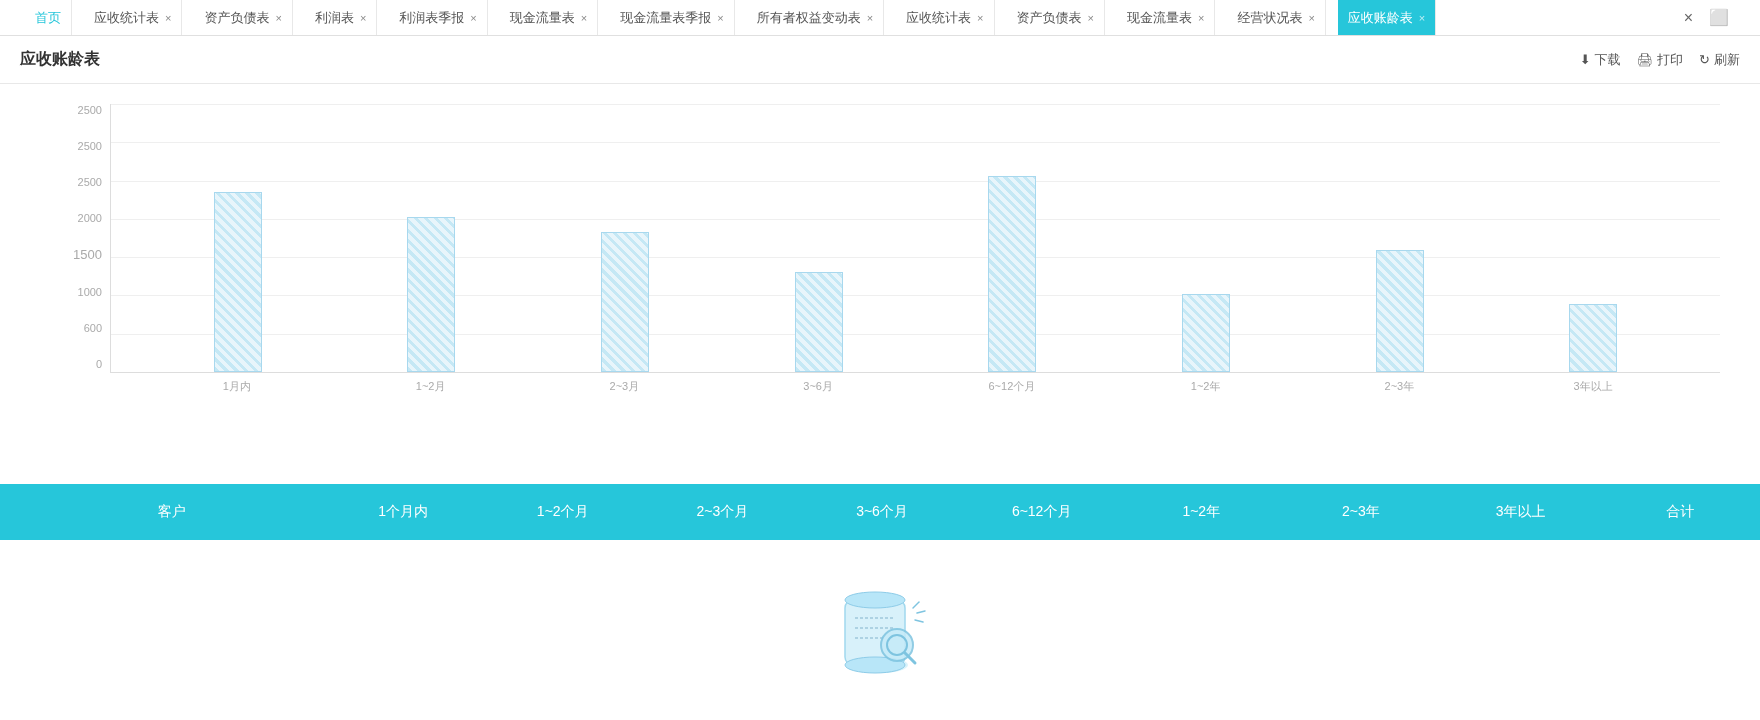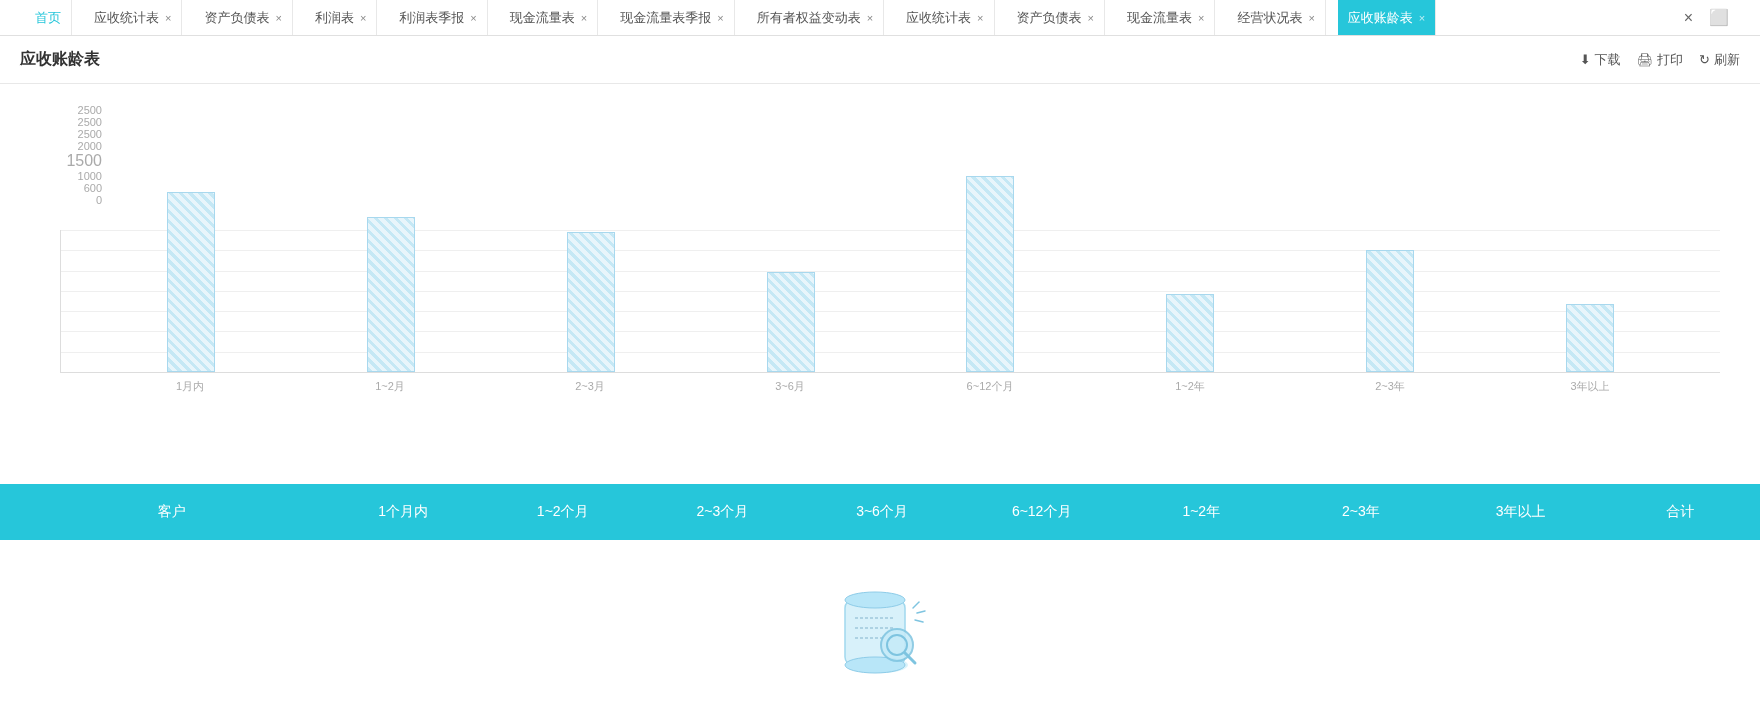--- a/index.html
+++ b/index.html
@@ -215,28 +215,28 @@
     <div class="header-action-btn">
       <span>↻</span>
       <span>刷新</span>
     </div>
   </div>
 </div>
 
 <div class="main-content">
 
   <div class="chart-area">
-    <div style="display:flex; height:290px; margin-left:20px;flex-direction:column;">
+    <div style="display:flex; height:290px; margin-left:20px;">
 
       <div style="width:50px; display:flex; flex-direction:column; justify-content:space-between; align-items:flex-end; padding-right:8px; padding-bottom:24px;">
         <span style="font-size:11px;color:#aaa;">2500</span>
         <span style="font-size:11px;color:#aaa;">2500</span>
         <span style="font-size:11px;color:#aaa;">2500</span>
         <span style="font-size:11px;color:#aaa;">2000</span>
-        <span style="font-size:16px;color:#aaa;">1500</span>
+        <span style="font-size:13px;color:#aaa;">1500</span>
         <span style="font-size:11px;color:#aaa;">1000</span>
         <span style="font-size:11px;color:#aaa;">600</span>
         <span style="font-size:11px;color:#aaa;">0</span>
       </div>
 
       <div style="flex:1; display:flex; flex-direction:column;">
 
         <div style="flex:1; position:relative; border-left:1px solid #ddd; border-bottom:1px solid #ddd;">
 
           <div style="position:absolute;left:0;right:0;top:0%;border-top:1px solid #efefef;"></div>

